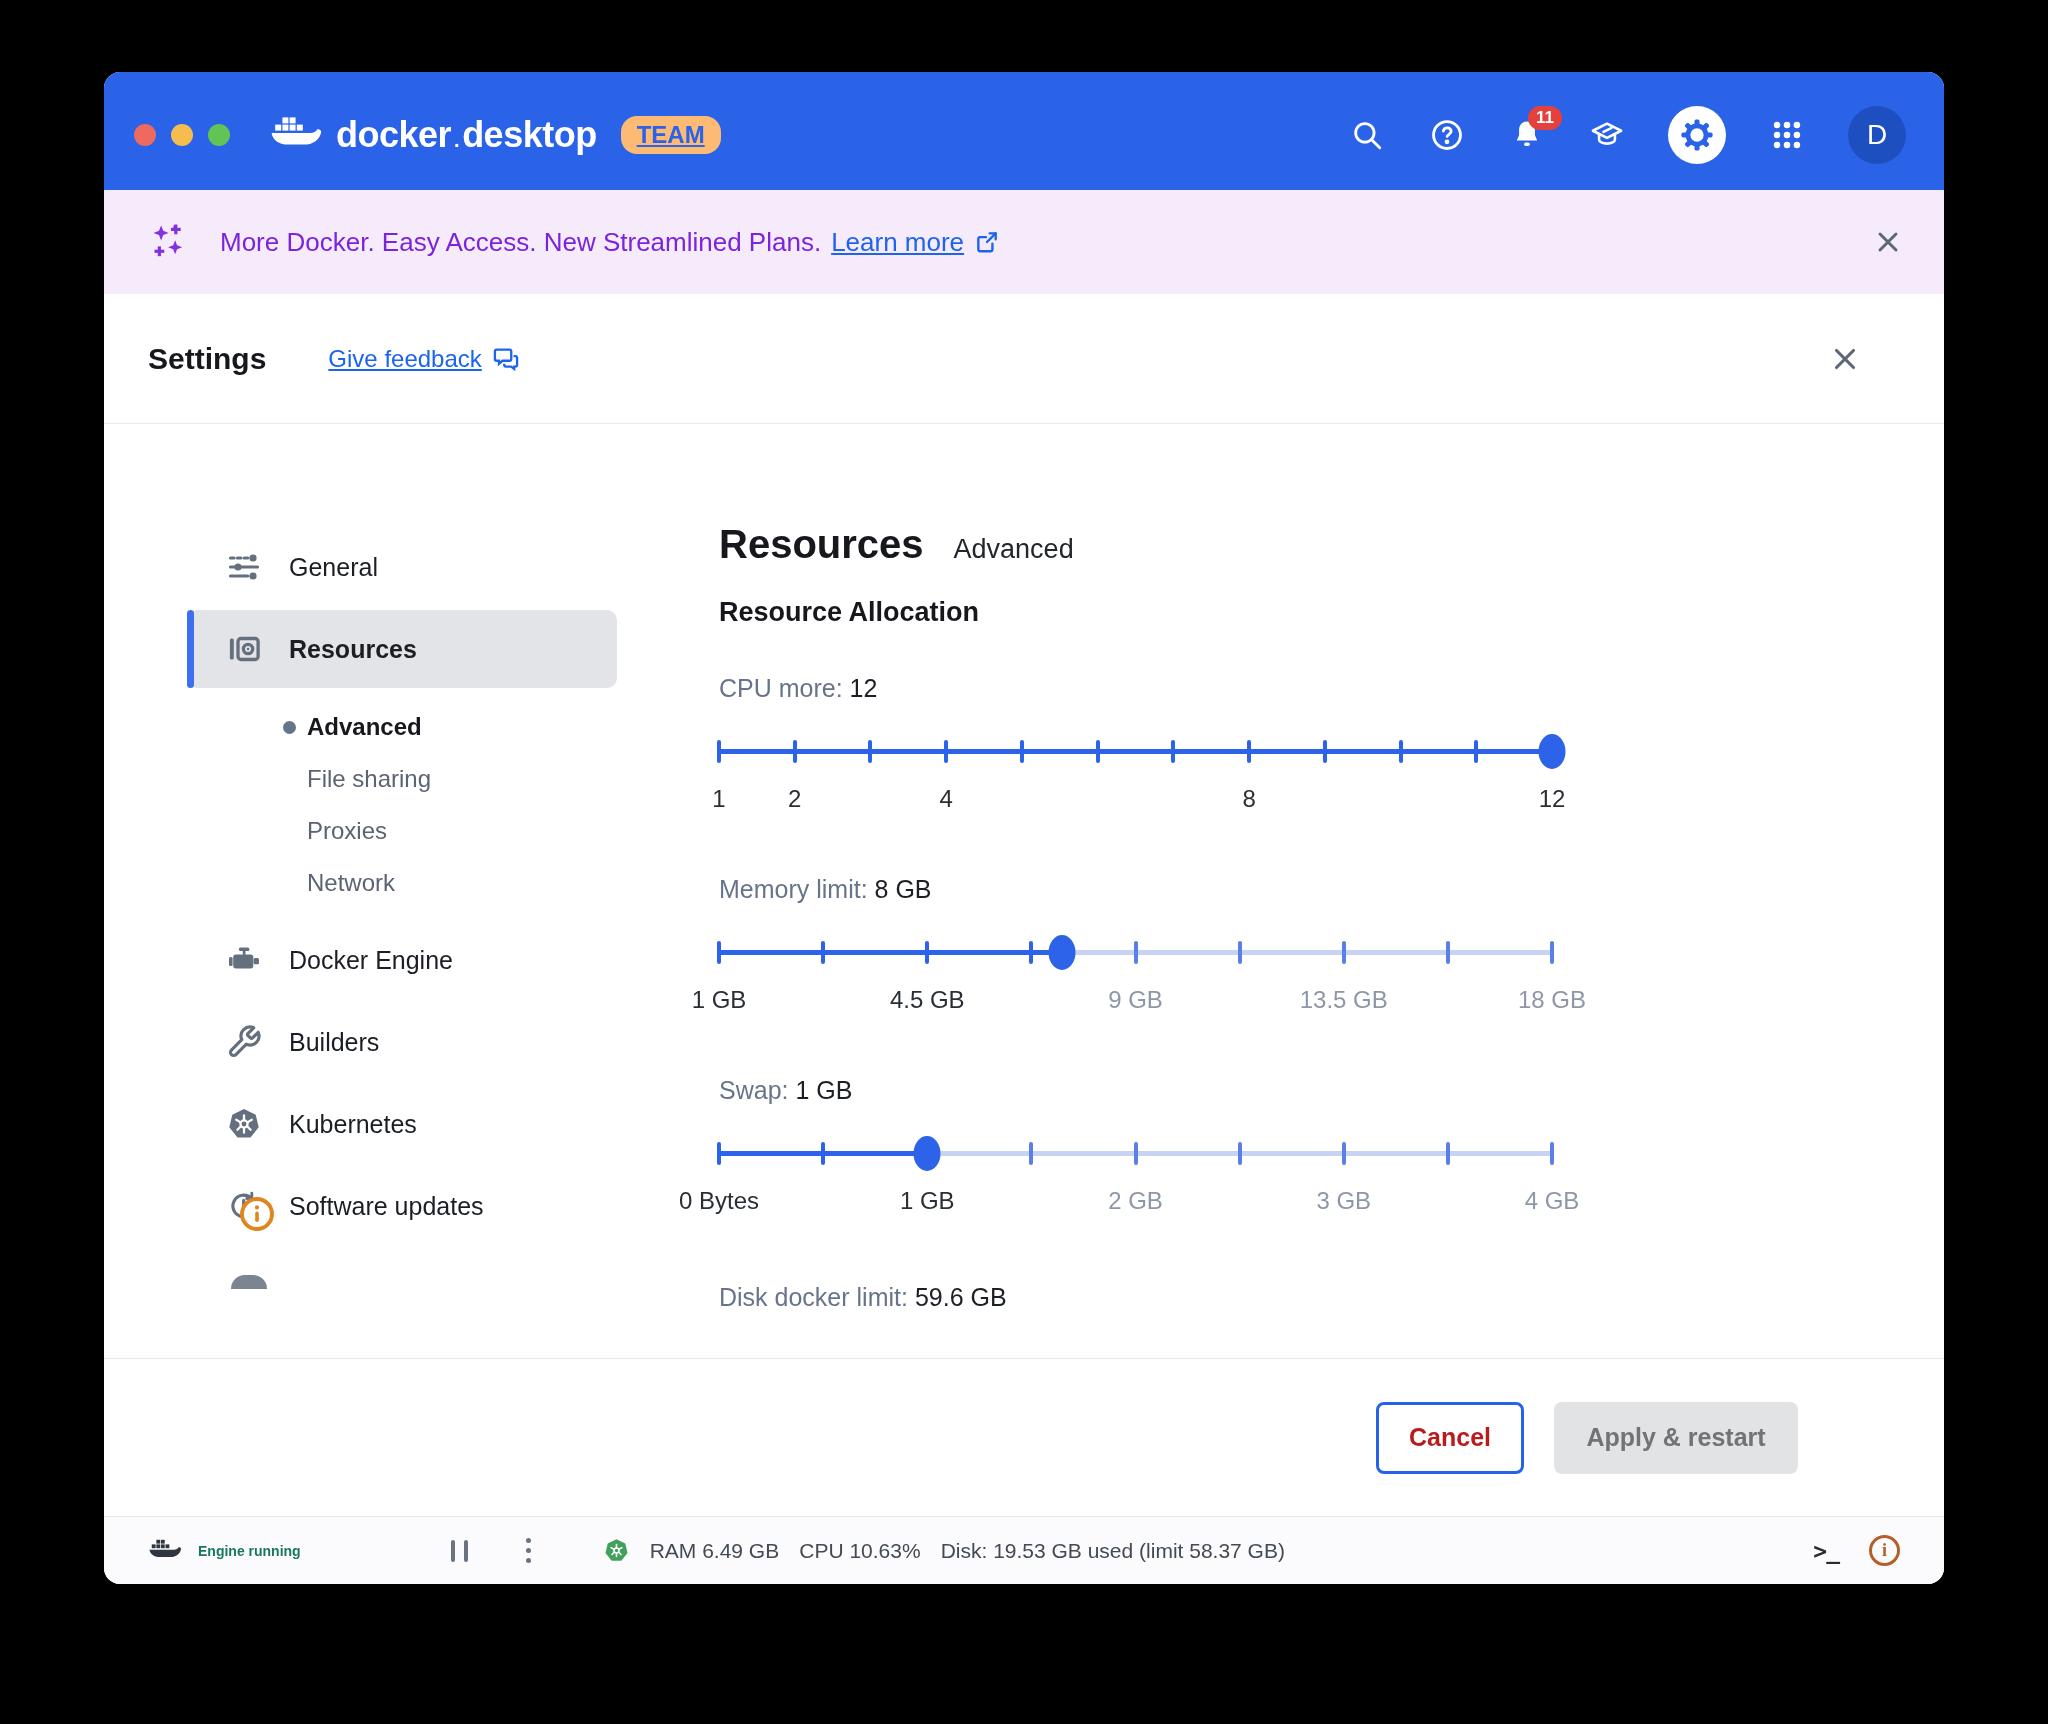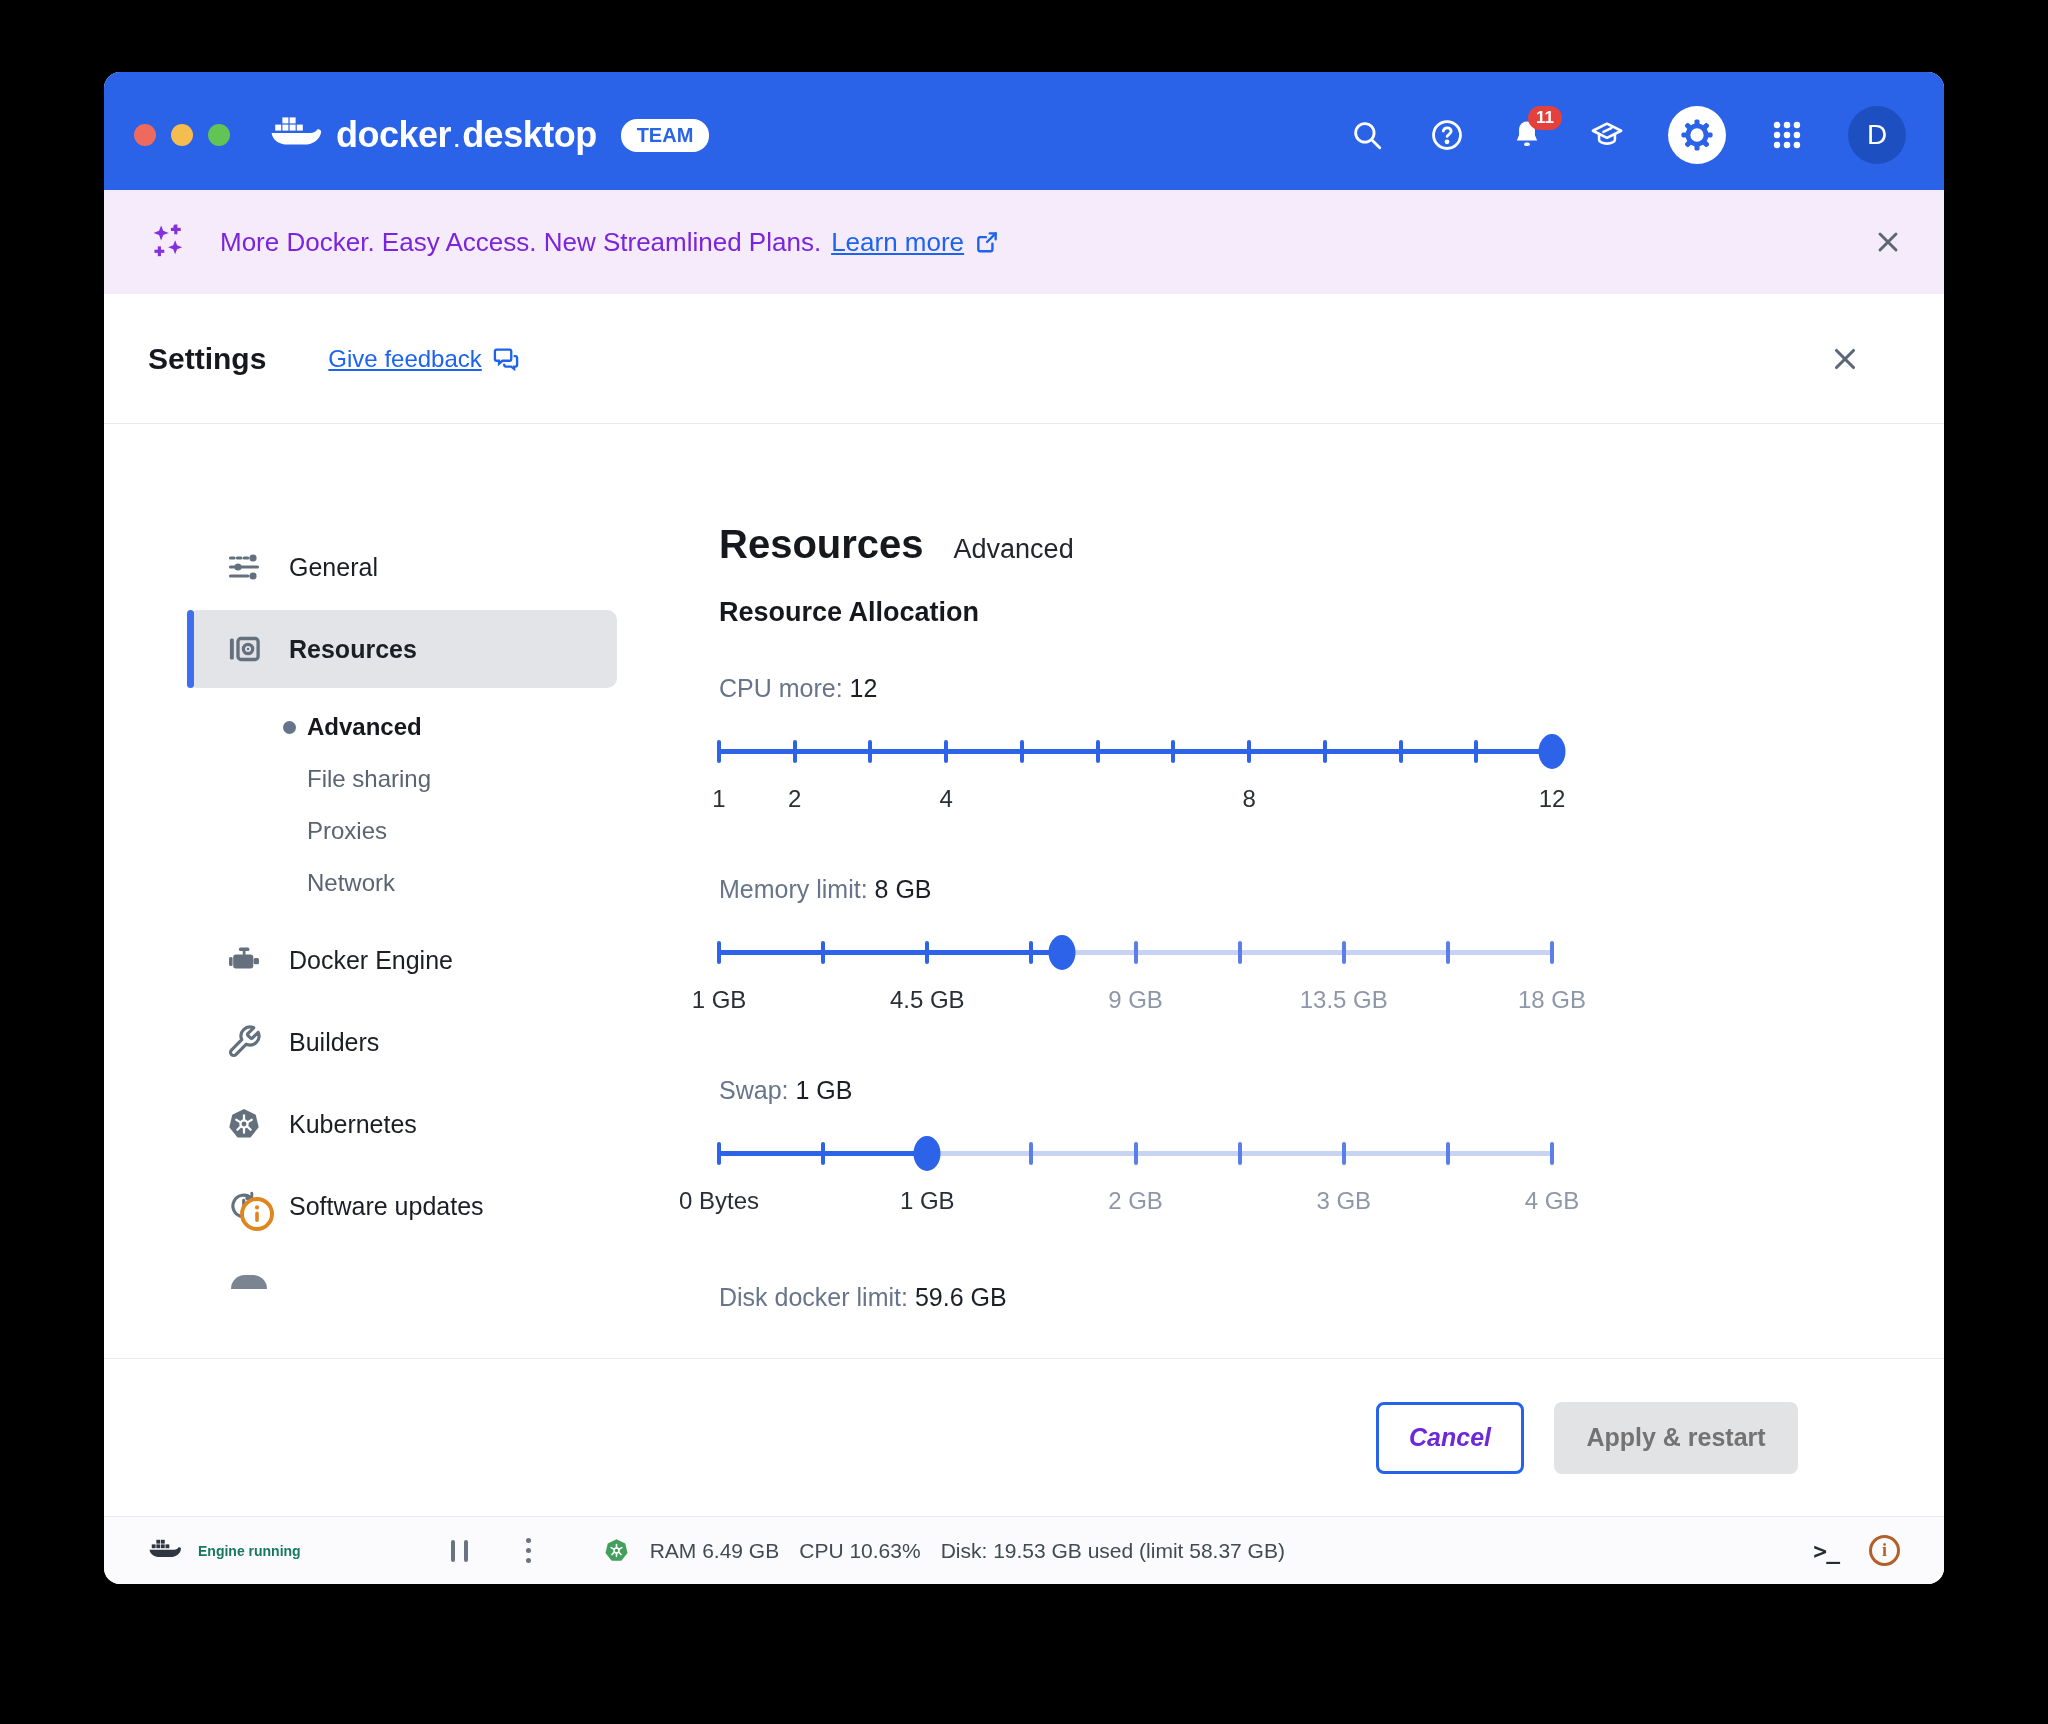--- a/index.html
+++ b/index.html
@@ -8,21 +8,21 @@
             background:#fff; border-radius:16px; overflow:hidden; display:flex; flex-direction:column; }
 
   
   .titlebar { height:118px; background:#2a63e8; display:flex; align-items:center; padding:8px 38px 0 30px; flex:none; }
   .traffic { display:flex; gap:15px; align-items:center; }
   .light { width:22px; height:22px; border-radius:50%; }
   .light.red{background:#ee6a5f;} .light.yellow{background:#f5bd4f;} .light.green{background:#61c454;}
   .brand { display:flex; align-items:center; margin-left:40px; gap:14px; }
   .brand-text { color:#fff; font-size:36px; font-weight:700; letter-spacing:-0.5px; display:flex; align-items:baseline; }
   .brand-dot { font-size:20px; margin:0 3px; }
-  .team-badge { background:#ffffff; color:#2a63e8; font-size:20px; font-weight:700; padding:5px 16px; border-radius:16px; margin-left:10px; }
+  .team-badge { background:#fdba74; color:#2a63e8; font-size:24px; font-weight:700; padding:5px 16px; border-radius:16px; margin-left:10px;text-decoration:underline; }
   .tb-icons { margin-left:auto; display:flex; align-items:center; gap:42px; }
   .tb-btn { width:38px; height:38px; display:flex; align-items:center; justify-content:center; position:relative; cursor:pointer; }
   .tb-btn svg { width:34px; height:34px; }
   .gear-wrap { width:58px; height:58px; background:#fff; border-radius:50%; display:flex; align-items:center; justify-content:center; }
   .gear-wrap svg { width:34px; height:34px; }
   .bell-badge { position:absolute; top:-10px; right:-16px; background:#e4413d; color:#fff; font-size:17px; font-weight:700;
                 padding:1px 8px; border-radius:12px; line-height:22px; }
   .avatar { width:58px; height:58px; border-radius:50%; background:#1d4fc0; color:#fff; font-size:28px;
             display:flex; align-items:center; justify-content:center; }
 
@@ -76,21 +76,21 @@
   .slabel { position:absolute; transform:translateX(-50%); font-size:24px; white-space:nowrap; }
   .slabel.passed { color:#2a2e35; } .slabel.upcoming { color:#8e97a8; }
 
   .disk-row { margin-top:64px; font-size:25px; color:#68748a; }
   .disk-row .val { color:#1c2026; }
 
   
   .footer { flex:none; height:158px; border-top:1px solid #e7e9ec; display:flex; align-items:center; justify-content:flex-end;
             padding-right:146px; gap:30px; background:#fff; }
   .btn { height:72px; border-radius:8px; font-size:25px; font-weight:700; display:flex; align-items:center; justify-content:center; cursor:pointer; }
-  .btn-cancel { width:148px; background:#fff; border:3px solid #2563eb; color:#6d28d9;font-style:italic; }
+  .btn-cancel { width:148px; background:#fff; border:3px solid #2563eb; color:#b91c1c; }
   .btn-apply { width:244px; background:#e2e3e5; border:none; color:#737373; cursor:default; }
 
   
   .statusbar { flex:1; min-height:68px; background:#fbfbfd; border-top:1px solid #e7e9ec; display:flex; align-items:center; padding:0 44px; }
   .eng { display:flex; align-items:center; gap:16px; }
   .eng-label { font-size:14px; font-weight:700; color:#17785f; }
   .sb-ctrl { display:flex; align-items:center; gap:58px; margin-left:150px; color:#6a7380; }
   .pause { display:flex; gap:9px; } .pause i { width:4px; height:22px; background:#6a7380; border-radius:2px; }
   .kebab { display:flex; flex-direction:column; gap:5px; } .kebab i { width:5px; height:5px; background:#6a7380; border-radius:50%; }
   .sb-stats { display:flex; align-items:center; gap:20px; margin-left:72px; font-size:21px; color:#434a54; }

